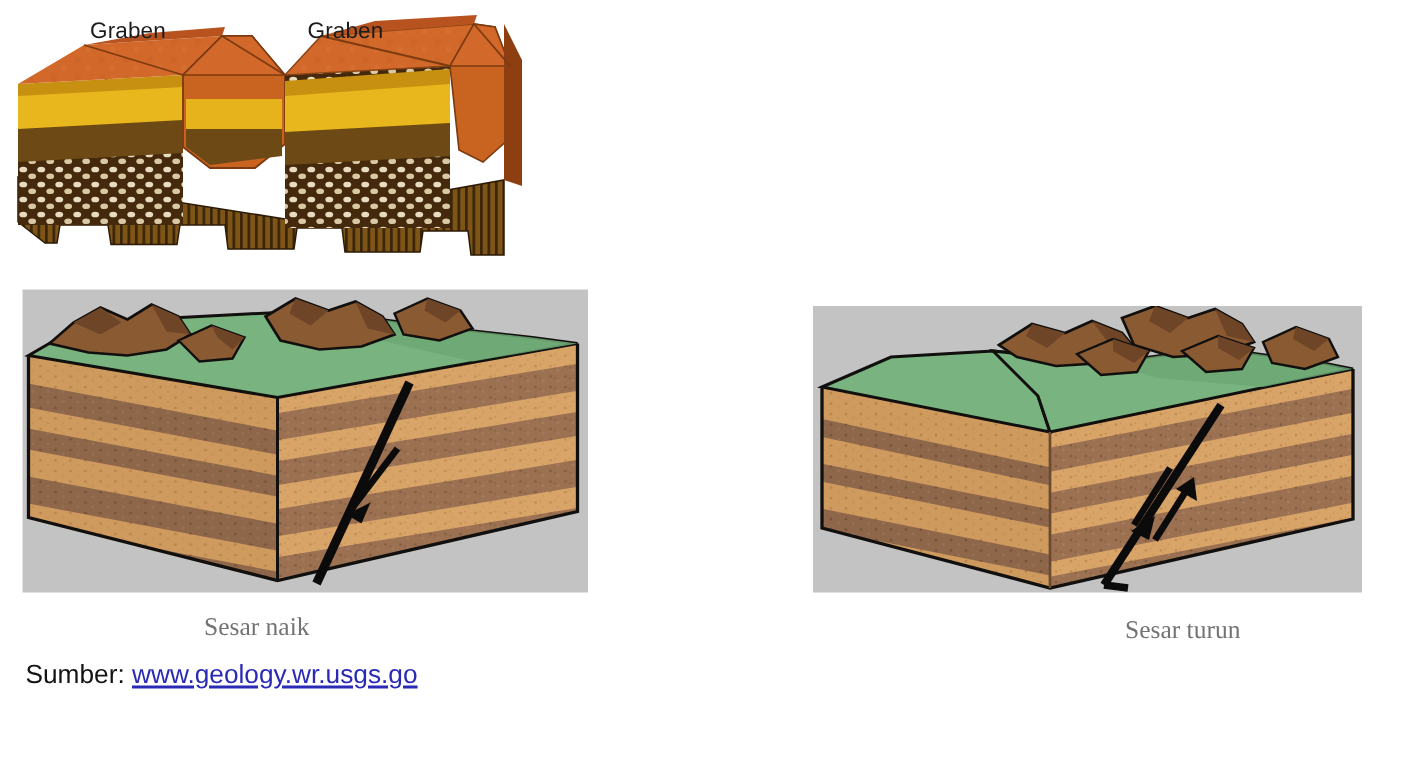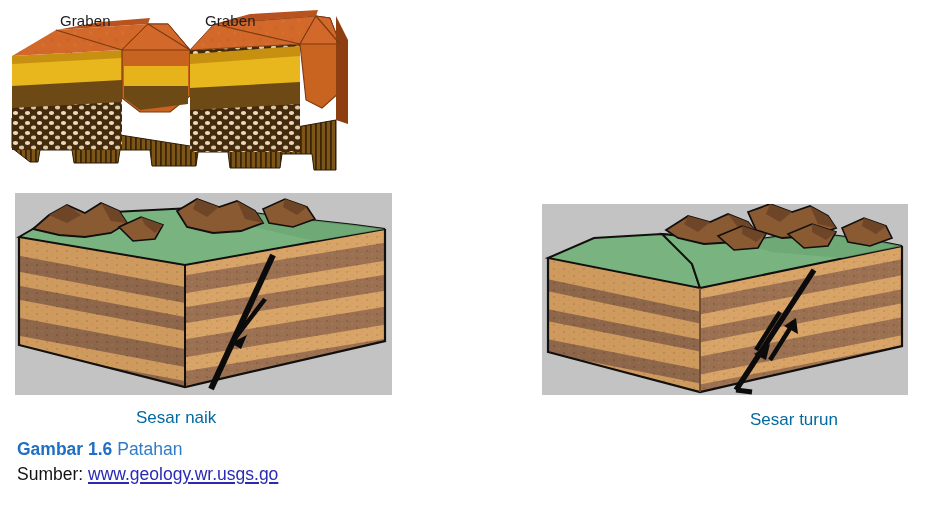--- a/index.html
+++ b/index.html
@@ -53,23 +53,23 @@
     left: 542px;
     top: 204px;
     width: 366px;
     height: 191px;
   }
   .panel svg { display: block; }
 
   
   .block-caption {
     position: absolute;
-    font-family: Liberation Sans, sans-serif;
+    font-family: Liberation Serif, serif;
     font-size: 17px;
-    color: #0369a1;
+    color: #737373;
     white-space: nowrap;
     text-align: center;
   }
   #reverse-fault-caption { left: 136px; top: 408px; }
   #normal-fault-caption  { left: 750px; top: 410px; }
 
   
   #figure-caption {
     position: absolute;
     left: 17px;
@@ -328,18 +328,15 @@
         <path d="M254,114 L256,130 L242,122 Z" fill="#0b0b0b"></path>
       </g>
     </g>
   </svg>
 </div>
 
 <div class="block-caption" id="normal-fault-caption">Sesar turun</div>
 
 <div id="figure-caption">
   <span class="line">
-    <span class="cap-number">Gambar 1.6</span><span> </span><span class="cap-title">Patahan</span>
-  </span>
-  <span class="line">
     <span class="cap-source-label">Sumber:</span><span> </span><span class="cap-source-url">www.geology.wr.usgs.go</span>
   </span>
 </div>
 
 </body></html>

